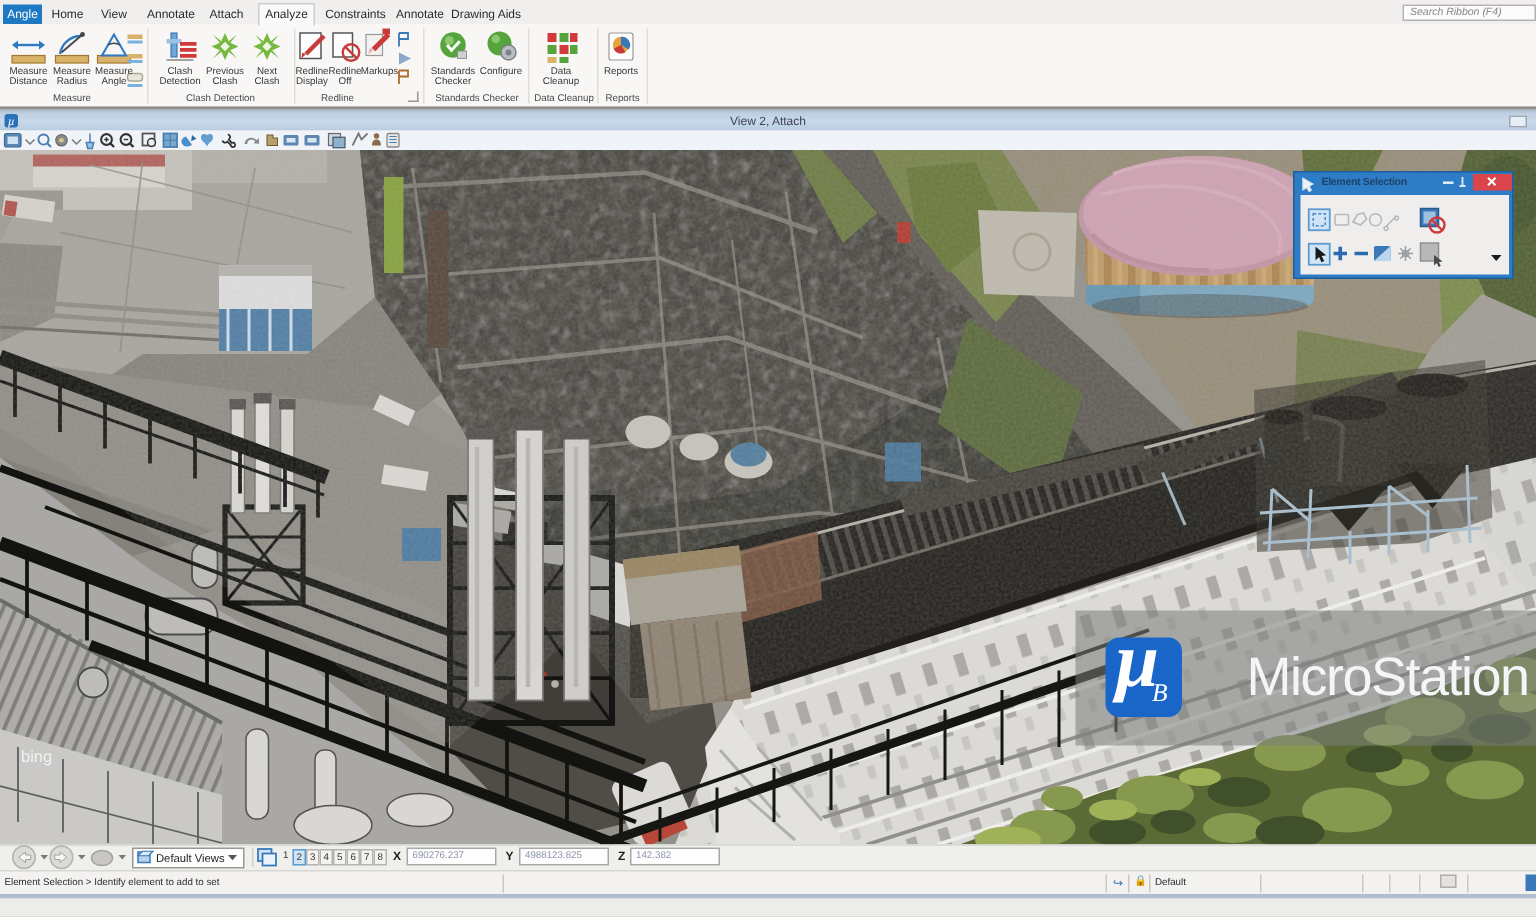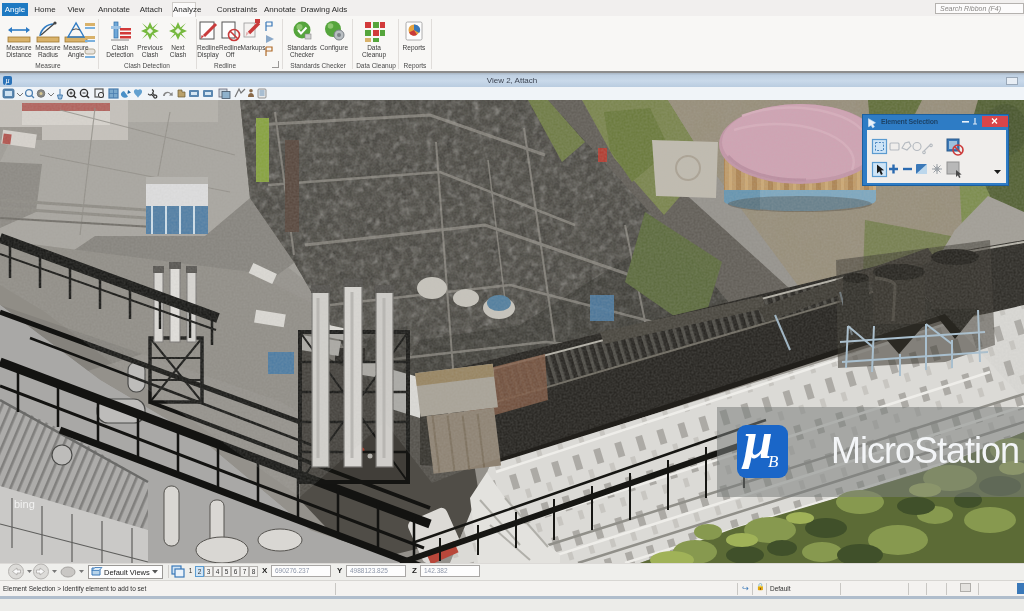--- a/index.html
+++ b/index.html
@@ -39,21 +39,21 @@
 </style></head>
 <body>
 <div id="stage">
 
   <div class="abs" id="tabbar"></div>
   <div class="abs tab" id="filetab">Angle</div>
   <div class="abs tab" style="left:33px;width:24px">Home</div>
   <div class="abs tab" style="left:64px;width:24px">View</div>
   <div class="abs tab" style="left:96px;width:36px">Annotate</div>
   <div class="abs tab" style="left:138px;width:26px">Attach</div>
-  <div class="abs tab" id="activetab" style="left:172px;width:24px;top:2px;height:15px;line-height:14px">Analyze</div>
+  <div class="abs tab" id="activetab" style="left:172px;width:38px;top:2px;height:15px;line-height:14px">Analyze</div>
   <div class="abs tab" style="left:215px;width:44px">Constraints</div>
   <div class="abs tab" style="left:264px;width:30px">Annotate</div>
   <div class="abs tab" style="left:300px;width:48px">Drawing Aids</div>
   <div class="abs" id="searchbox">Search Ribbon (F4)</div>
 
   <div class="abs" id="ribbon"></div>
   <svg class="abs" style="left:0;top:16px" width="440" height="56" viewBox="0 0 440 56">
 
     <g stroke="#e0ddda" stroke-width="1">
       <line x1="98.5" y1="3" x2="98.5" y2="53"></line>

